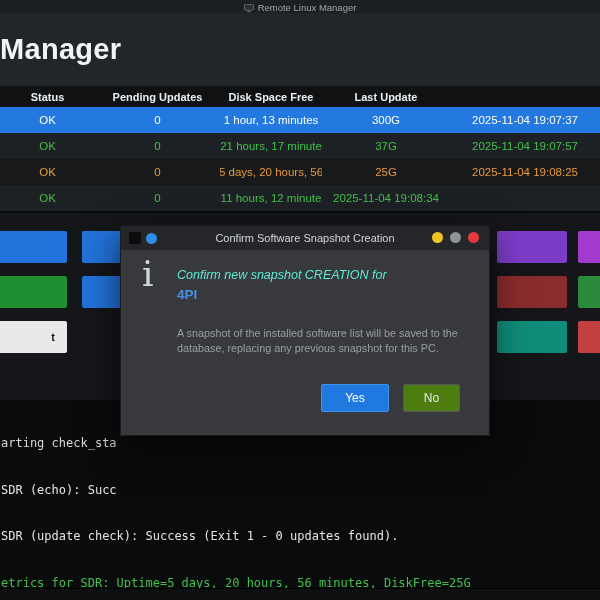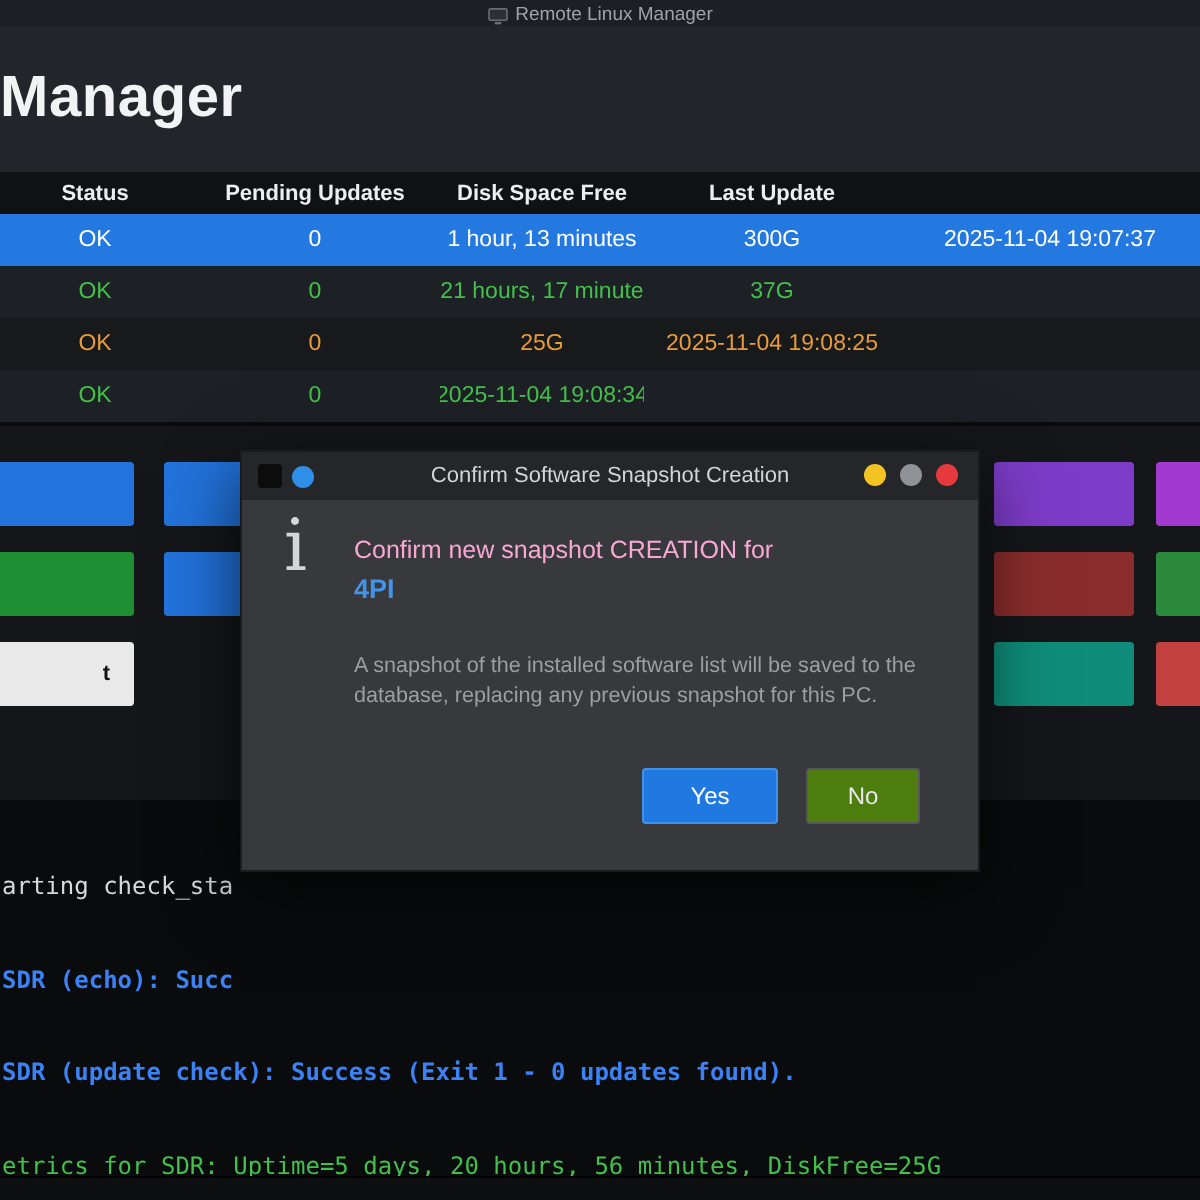--- a/index.html
+++ b/index.html
@@ -42,38 +42,38 @@
   .b-right-3{left:497px;top:321px;width:70px;background:#0f8d7a;}
   .b-edge-1{left:578px;top:231px;width:40px;background:#a23ad0;}
   .b-edge-2{left:578px;top:276px;width:40px;background:#2c8a3c;}
   .b-edge-3{left:578px;top:321px;width:40px;background:#c24040;}
 
   
   .log{position:absolute;top:400px;left:0;width:600px;height:188px;background:#0a0b0c;
     font-family:"DejaVu Sans Mono",monospace;font-size:12px;line-height:15.5px;padding-top:5px;white-space:pre;}
   .ln{height:15.5px;padding-left:1px;overflow:hidden;}
   .c-info{color:#d6d8da;}
-  .c-cyan{color:#3b82f6;font-weight:bold;}
+  .c-cyan{color:#e5e5e5;}
   .c-green{color:#43c04a;}
 
   .footer{position:absolute;left:0;right:0;top:588px;height:12px;background:#0d0f11;border-top:1px solid #000;}
 
   
   .dialog{position:absolute;left:120px;top:225px;width:370px;height:211px;background:#37393d;z-index:10;
     border:1px solid #1a1b1d;box-sizing:border-box;box-shadow:0 10px 34px rgba(0,0,0,.65);}
   .dlg-titlebar{position:relative;height:24px;background:#242629;display:flex;align-items:center;}
   .dlg-title{position:absolute;left:0;right:0;text-align:center;font-size:11px;color:#d2d4d6;}
   .dlg-appicon{width:12px;height:12px;background:#0c0c0c;border-radius:2px;margin-left:8px;z-index:2;}
   .dlg-dot{width:11px;height:11px;border-radius:50%;background:#2f8fe8;margin-left:5px;z-index:2;}
   .wc{position:absolute;top:6px;width:11px;height:11px;border-radius:50%;z-index:2;}
   .wc-min{right:46px;background:#f3c324;}
   .wc-max{right:28px;background:#8f9296;}
   .wc-close{right:10px;background:#e5393e;}
   .dlg-info{position:absolute;left:21px;top:30px;font-family:"DejaVu Serif",serif;font-size:36px;color:#d4d7da;line-height:1;}
-  .dlg-heading{position:absolute;left:56px;top:42px;font-size:12.5px;color:#f9a8d4;}
+  .dlg-heading{position:absolute;left:56px;top:42px;font-size:12.5px;color:#5eead4;font-style:italic;}
   .dlg-target{position:absolute;left:56px;top:61px;font-size:13.5px;font-weight:700;color:#4493e8;}
   .dlg-detail{position:absolute;left:56px;top:100px;width:306px;font-size:10.8px;color:#9b9ea3;line-height:15px;}
   .dlg-btn{position:absolute;top:158px;height:28px;display:flex;align-items:center;justify-content:center;
     font-size:12px;border-radius:2px;box-sizing:border-box;}
   .dlg-yes{left:200px;width:68px;background:#2079e0;color:#fff;border:1px solid #3f92ec;}
   .dlg-no{left:282px;width:57px;background:#4d7c0f;color:#e8e8e8;border:1px solid #55575b;}
 </style>
 </head>
 <body>
 
@@ -107,32 +107,35 @@
       <div class="tcell">1 hour, 13 minutes</div>
       <div class="tcell">300G</div>
       <div class="tcell">2025-11-04 19:07:37</div>
     </div>
 
     <div class="trow tr ok bg-a">
       <div class="tcell">OK</div>
       <div class="tcell">0</div>
       <div class="tcell">21 hours, 17 minute</div>
       <div class="tcell">37G</div>
+      <div class="tcell">2025-11-04 19:07:57</div>
     </div>
 
     <div class="trow tr warn bg-b">
       <div class="tcell">OK</div>
       <div class="tcell">0</div>
+      <div class="tcell">5 days, 20 hours, 56</div>
       <div class="tcell">25G</div>
       <div class="tcell">2025-11-04 19:08:25</div>
     </div>
 
     <div class="trow tr ok bg-a">
       <div class="tcell">OK</div>
       <div class="tcell">0</div>
+      <div class="tcell">11 hours, 12 minute</div>
       <div class="tcell">2025-11-04 19:08:34</div>
     </div>
   </div>
 
   <div class="divider"></div>
 
   <div class="btnarea"></div>
   <button class="btn b-left-1"></button>
   <button class="btn b-mid-1"></button>
   <button class="btn b-left-2"></button>

